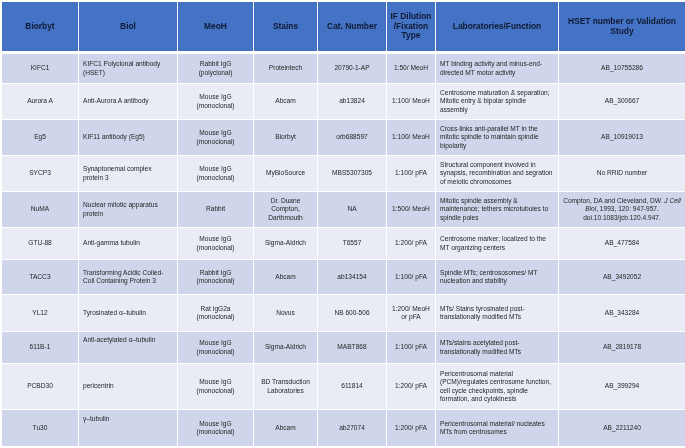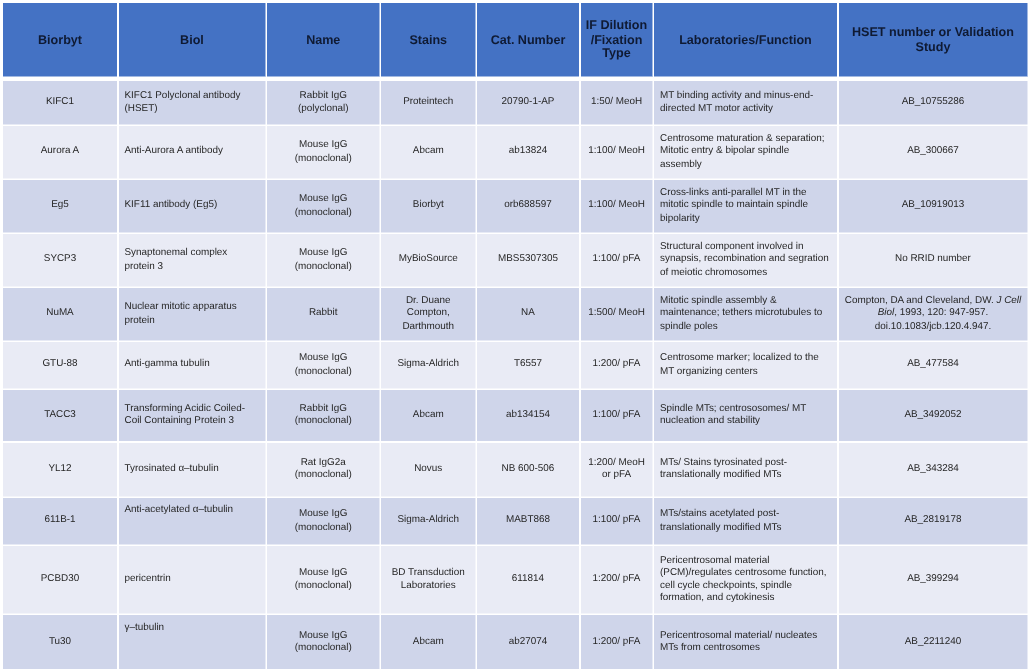--- a/index.html
+++ b/index.html
@@ -59,21 +59,21 @@
     <col style="width:64px">
     <col style="width:69px">
     <col style="width:49px">
     <col style="width:123px">
     <col style="width:127px">
   </colgroup>
   <thead>
     <tr>
       <th>Biorbyt</th>
       <th>Biol</th>
-      <th>Name</th>
+      <th>MeoH</th>
       <th>Stains</th>
       <th>Cat. Number</th>
       <th>IF Dilution /Fixation Type</th>
       <th>Laboratories/Function</th>
       <th>HSET number or Validation Study</th>
     </tr>
   </thead>
   <tbody>
 
     <tr class="odd" style="height:31px">

